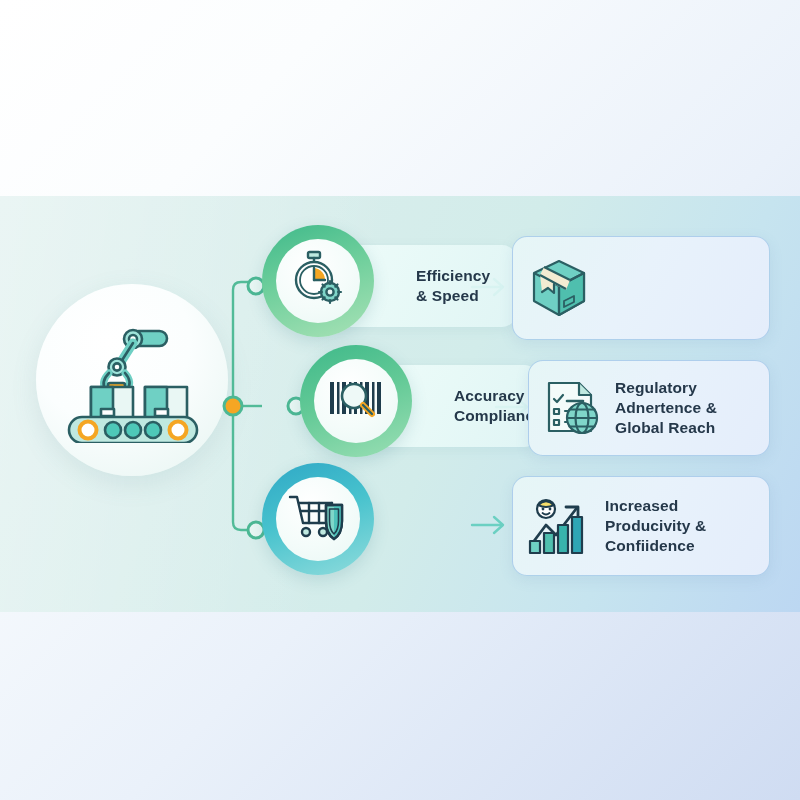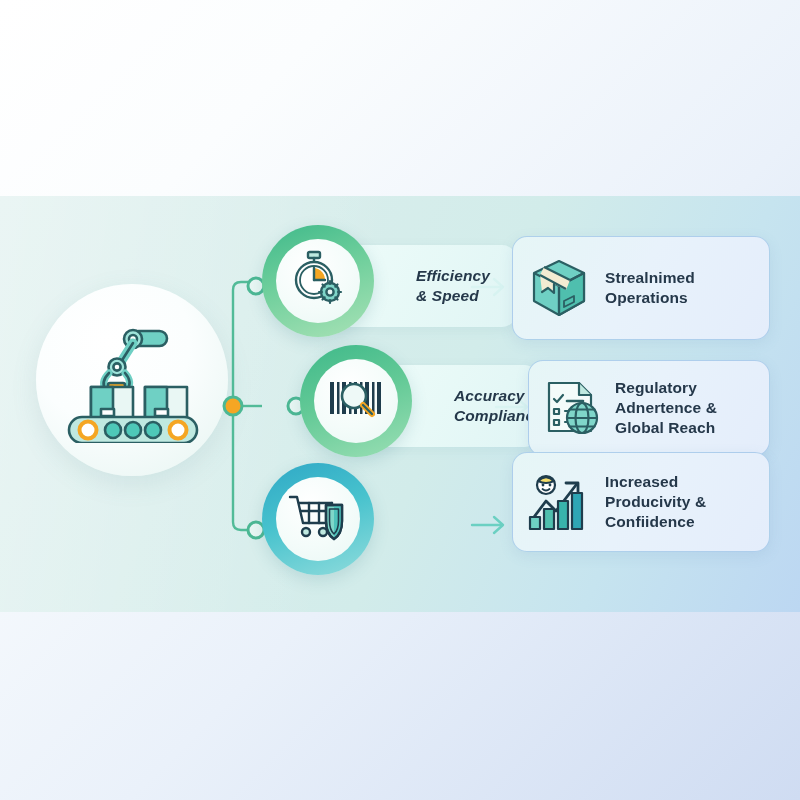--- a/index.html
+++ b/index.html
@@ -25,21 +25,21 @@
     position:absolute;left:36px;top:284px;width:192px;height:192px;border-radius:50%;
     background:radial-gradient(circle at 38% 30%,#ffffff 0%,#fbfefe 45%,#eef8f6 78%,#e4f3f0 100%);
     box-shadow:0 8px 26px rgba(90,140,150,.13);
     display:flex;align-items:center;justify-content:center;
   }
 
   
   .conn{position:absolute;left:0;top:0;width:800px;height:800px;pointer-events:none;}
 
   
-  .drv{position:absolute;height:92px;font-style:italic;}
+  .drv{position:absolute;height:92px;}
   .drvcard{
     position:absolute;left:46px;top:5px;height:82px;border-radius:14px;
     background:linear-gradient(120deg,rgba(240,253,251,.96) 0%,rgba(233,250,248,.92) 50%,rgba(226,246,246,.88) 100%);
     box-shadow:0 3px 12px rgba(80,140,150,.09);
     display:flex;align-items:center;
   }
   .drvlabel{
     margin-left:108px;font-size:15.5px;font-weight:700;color:#25384a;
     line-height:1.28;letter-spacing:.1px;white-space:pre-line;
   }
@@ -247,22 +247,20 @@
           <path d="M8 18 L33 31 L58 18"></path>
           <path d="M33 31 V60"></path>
           <path d="M18 12 L44 25 L40 35 L28 29 L28 38 L22 33 L16 37 L14 20 Z" fill="#f3ecd2" stroke="none"></path>
           <path d="M18 12 L44 25"></path>
             <path d="M14 20 L40 34"></path>
           <path d="M28 29 L28 38 L22 33 L16 37" stroke-linecap="round"></path>
           <path d="M38 46 L48 41 L48 47 L38 52 Z" stroke-width="1.8"></path>
         </g>
       </svg>
     </span>
-    <span class="outlabel">Strealnimed
-Operations</span>
   </div>
 
   <div class="out" style="left:528px;top:360px;width:240px;height:94px;">
     <span class="outicon" style="width:86px;">
       <svg width="62" height="62" viewBox="0 0 62 62">
         <g stroke="#2b5f63" stroke-width="2.2" fill="none" stroke-linejoin="round" stroke-linecap="round">
           <path d="M8 6 H38 L50 18 V54 H8 Z" fill="#f4fbfa"></path>
           <path d="M38 6 V18 H50" fill="#bfe9e0"></path>
           <path d="M13 22 l3 3 l6 -7"></path>
             <path d="M26 24 H42" stroke-width="2.6"></path>
@@ -276,21 +274,21 @@
             <path d="M28.5 32.5 H53.5"></path>
             <path d="M28.5 49.5 H53.5"></path>
         </g>
       </svg>
     </span>
     <span class="outlabel">Regulatory
 Adnertence &amp;
 Global Reach</span>
   </div>
 
-  <div class="out" style="left:512px;top:452px;width:256px;height:98px;">
+  <div class="out" style="left:512px;top:476px;width:256px;height:98px;">
     <span class="outicon">
       <svg width="66" height="62" viewBox="0 0 66 62">
         <g stroke="#1f3d4d" stroke-width="2.2" fill="none" stroke-linejoin="round" stroke-linecap="round">
           <circle cx="20" cy="14" r="9" fill="#fff"></circle>
           <path d="M12 10 q8 -8 16 0 q-8 4 -16 0 Z" fill="#f5dd6b"></path>
           <circle cx="17" cy="14" r="1.4" fill="#1f3d4d" stroke="none"></circle>
           <circle cx="24" cy="14" r="1.4" fill="#1f3d4d" stroke="none"></circle>
           <path d="M16.5 18 q3.5 3 7 0" stroke-width="1.8"></path>
           <path d="M5 50 L20 30 L30 40 L50 14" stroke-width="2.8"></path>
           <path d="M40 12 H52 V24" stroke-width="2.8"></path>

